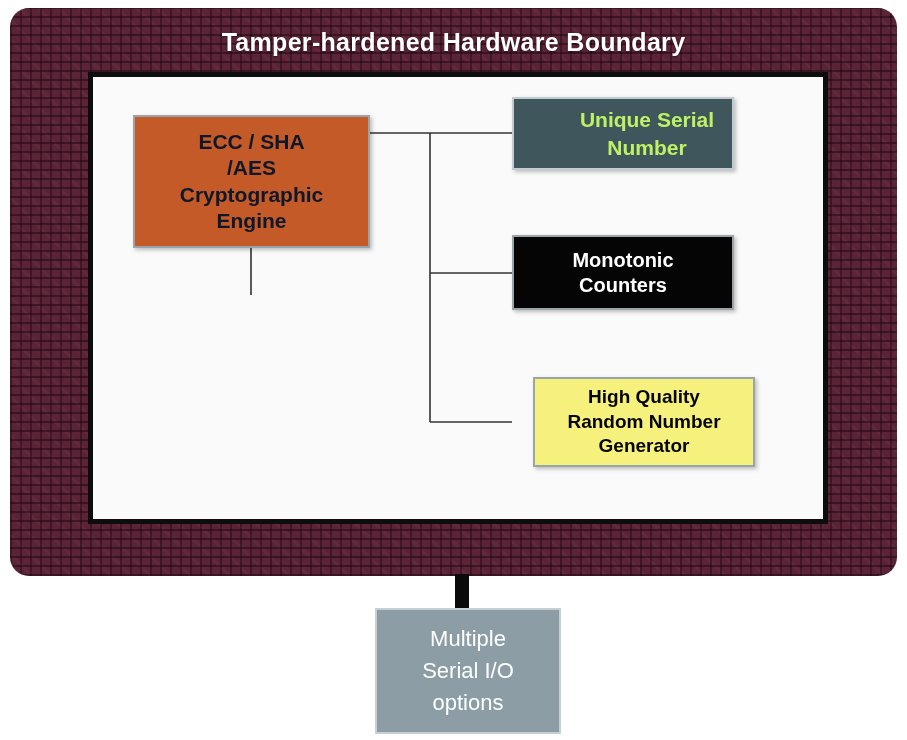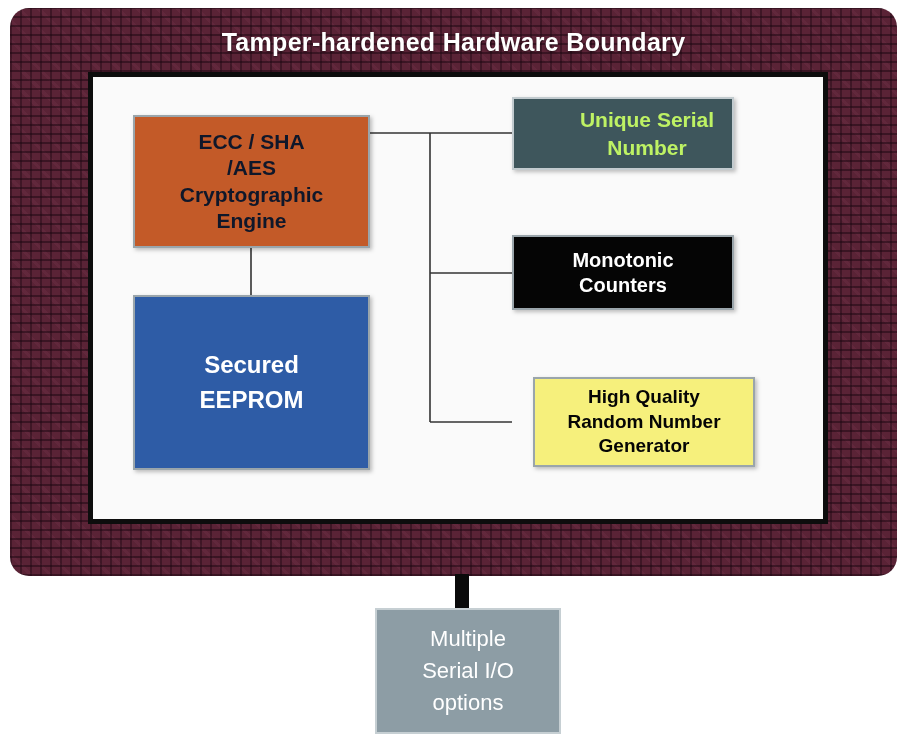--- a/index.html
+++ b/index.html
@@ -157,22 +157,20 @@
       <line x1="337" y1="345" x2="419" y2="345" stroke="#333333" stroke-width="1.6"></line>
 
       <line x1="158" y1="168" x2="158" y2="218" stroke="#333333" stroke-width="1.6"></line>
     </svg>
 
     <div class="block crypto">ECC / SHA
 /AES
 Cryptographic
 Engine</div>
 
-    <div class="block eeprom">Secured
-EEPROM</div>
 
     <div class="block serial">Unique Serial
 Number</div>
 
     <div class="block counters">Monotonic
 Counters</div>
 
     <div class="block rng">High Quality
 Random Number
 Generator</div>

